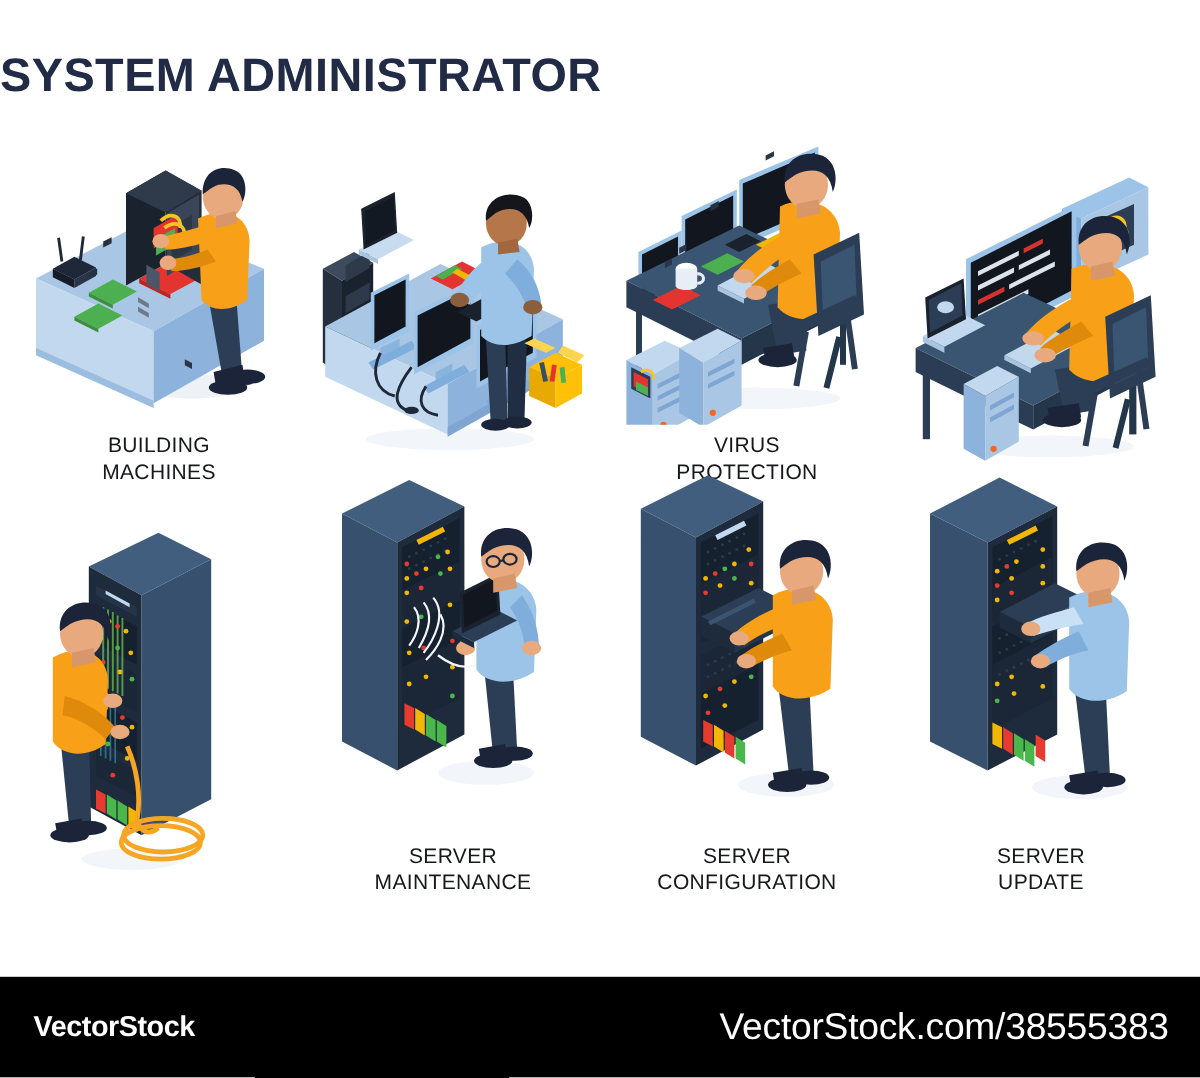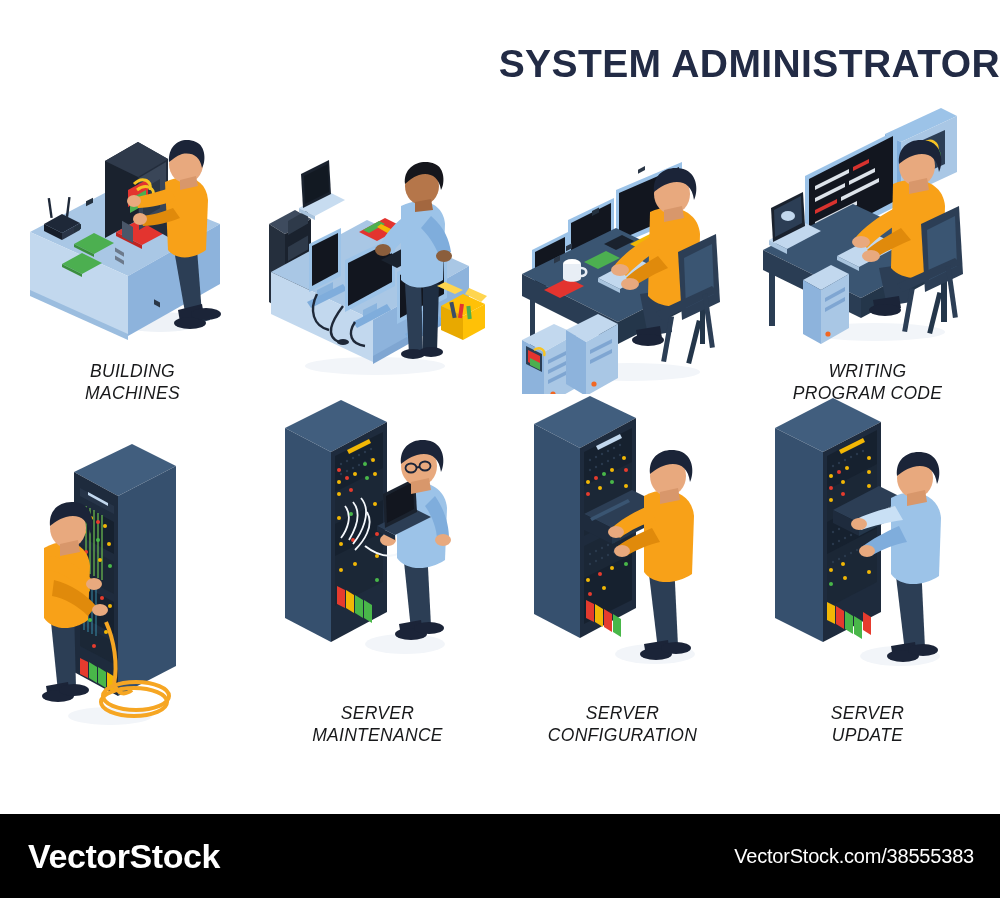--- a/index.html
+++ b/index.html
@@ -12,21 +12,21 @@
   #page {
     position: relative;
     width: 1000px; height: 898px;
     background: #ffffff;
   }
 
   
   .page-title {
     position: absolute;
     top: 42px; left: 0; width: 1000px;
-    text-align: right;
+    text-align: left;
     font-size: 39px;
     font-weight: bold;
     letter-spacing: 0.4px;
     color: #222B45;
     font-family: "Liberation Sans", sans-serif;
   }
 
   
   .grid {
     position: absolute;
@@ -34,21 +34,20 @@
     width: 980px;
     display: grid;
     grid-template-columns: repeat(4, 245px);
     grid-template-rows: 290px 350px;
   }
   .cell {
     position: relative;
     display: flex;
     flex-direction: column;
     align-items: center;
-    font-style: italic;
   }
   .art {
     position: relative;
     width: 245px;
     flex: 1 1 auto;
     display: flex;
     align-items: flex-end;
     justify-content: center;
   }
   .art svg { display: block; }
@@ -70,31 +69,31 @@
     position: absolute;
     left: 0; bottom: 0;
     width: 1000px; height: 84px;
     background: #000000;
   }
   .footer-brand {
     position: absolute;
     left: 28px; top: 50%;
     transform: translateY(-50%);
     color: #ffffff;
-    font-size: 34px;
+    font-size: 24px;
     font-weight: bold;
     letter-spacing: -0.4px;
     font-family: "Liberation Sans", sans-serif;
   }
   .footer-url {
     position: absolute;
     right: 26px; top: 50%;
     transform: translateY(-50%);
     color: #ffffff;
-    font-size: 20px;
+    font-size: 31px;
     letter-spacing: -0.2px;
     font-family: "Liberation Sans", sans-serif;
   }
 </style>
 </head>
 <body>
 
 <div id="page">
 
   <div class="page-title">SYSTEM ADMINISTRATOR</div>
@@ -322,20 +321,22 @@
           <polygon points="66,186 98,170 118,180 86,198" fill="#C2D8EE"></polygon>
           <polygon points="66,186 86,198 86,252 66,240" fill="#8DB3DC"></polygon>
           <polygon points="86,198 118,180 118,234 86,252" fill="#A9C7E5"></polygon>
           <g fill="#7FA6D2">
             <polygon points="90,206 112,195 112,199 90,210"></polygon>
             <polygon points="90,216 112,205 112,209 90,220"></polygon>
           </g>
           <circle cx="94" cy="240" r="2.6" fill="#F26722"></circle>
         </svg>
       </div>
+      <div class="caption">VIRUS
+PROTECTION</div>
     </div>
 
     <div class="cell row1">
       <div class="art">
         <svg width="245" height="250" viewBox="0 0 245 250">
           <ellipse cx="130" cy="228" rx="70" ry="9" fill="#F2F5F9"></ellipse>
 
           <polygon points="140,30 196,4 212,12 156,38" fill="#9CC3E8"></polygon>
           <polygon points="140,30 156,38 156,94 140,86" fill="#7FADDC"></polygon>
           <polygon points="156,38 212,12 212,68 156,94" fill="#A9C7E5"></polygon>
@@ -397,22 +398,20 @@
           <polygon points="164,78 182,74 184,86 164,90" fill="#D8976B"></polygon>
 
           <polygon points="176,120 214,102 218,170 180,188" fill="#2C3E55"></polygon>
           <polygon points="182,126 210,112 212,162 184,176" fill="#3A5572"></polygon>
           <polygon points="152,180 210,154 216,160 158,188" fill="#2C3E55"></polygon>
           <rect x="162" y="184" width="5" height="44" fill="#2C3E55" transform="rotate(10 164 200)"></rect>
           <rect x="204" y="162" width="5" height="52" fill="#2C3E55" transform="rotate(-8 206 186)"></rect>
           <rect x="188" y="188" width="5" height="42" fill="#24364A" transform="rotate(14 190 206)"></rect>
         </svg>
       </div>
-      <div class="caption">WRITING
-PROGRAM CODE</div>
     </div>
 
     <div class="cell row2">
       <div class="art">
         <svg width="245" height="300" viewBox="0 0 245 300">
           <ellipse cx="100" cy="272" rx="42" ry="9" fill="#F2F5F9"></ellipse>
 
           <polygon points="64,28 122,0 166,22 108,52" fill="#415E7E"></polygon>
           <polygon points="64,28 108,52 108,252 64,228" fill="#1E2B3D"></polygon>
           <polygon points="108,52 166,22 166,222 108,252" fill="#36506E"></polygon>

